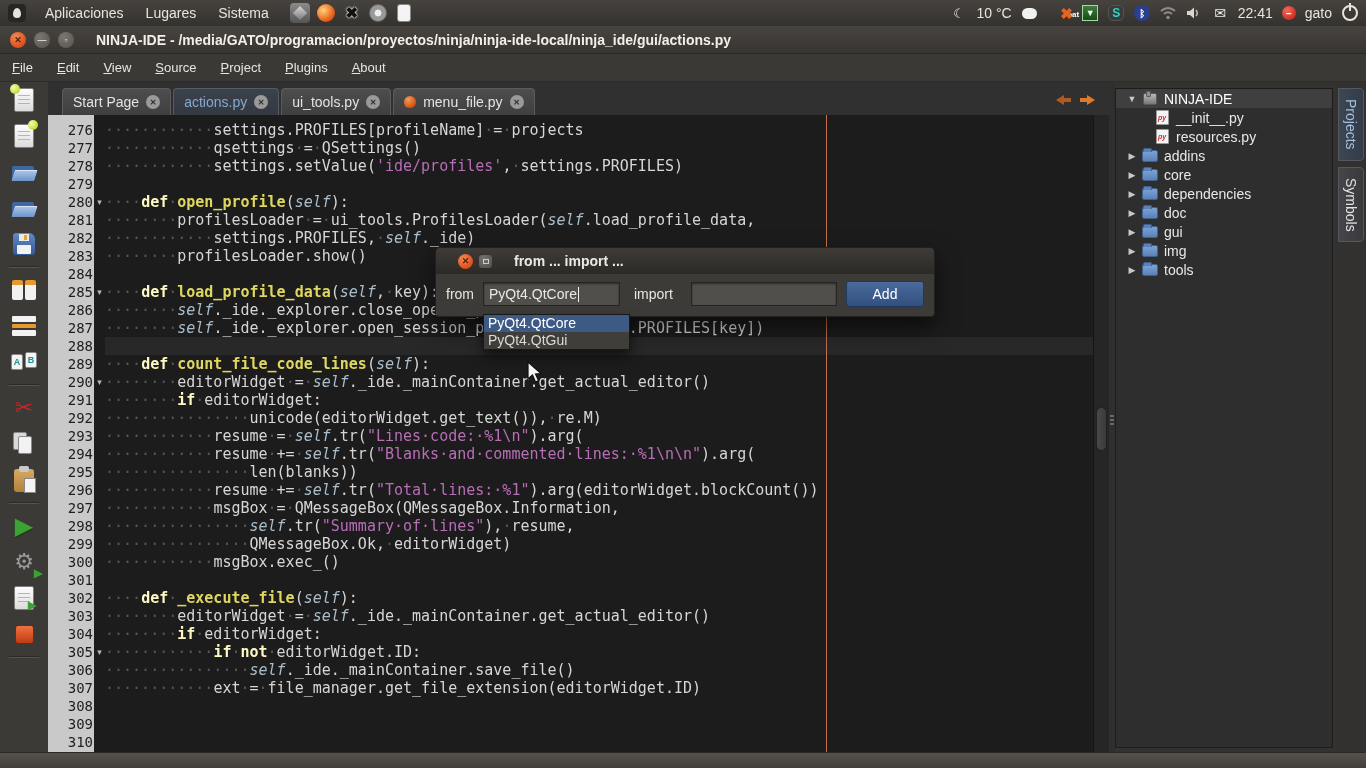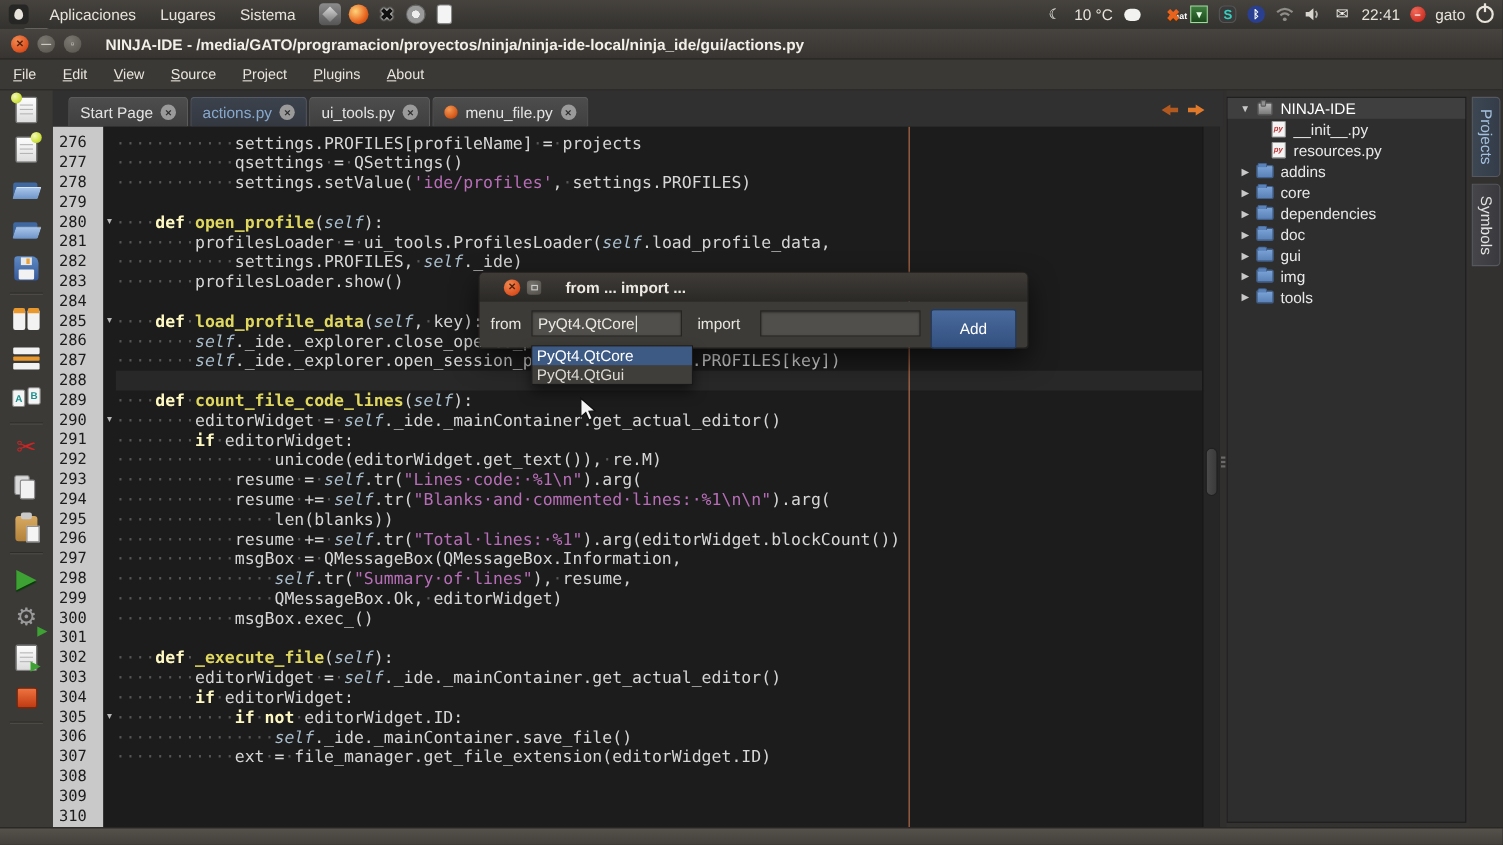--- a/index.html
+++ b/index.html
@@ -104,21 +104,21 @@
   .ipaste{width:20px;height:23px;background:linear-gradient(#d8ab62,#b3813a);border-radius:3px;position:relative;}
   .ipaste::before{content:"";position:absolute;left:5px;top:-3px;width:10px;height:6px;background:#c9c9c9;border-radius:2px;}
   .ipaste i{position:absolute;right:-2px;bottom:-1px;width:12px;height:15px;background:#f4f4f4;border:1px solid #888;}
   .irun{color:#3da133;font-size:24px;line-height:24px;text-shadow:0 1px 1px #0a3a08;}
   .igear{color:#9a9a9a;font-size:22px;line-height:22px;position:relative;}
   .mini-play{position:absolute;right:-4px;bottom:-2px;color:#3da133;font-size:12px;line-height:12px;}
   .istop{width:19px;height:19px;border-radius:3px;background:linear-gradient(#ef7340,#c03a12);border:1px solid #7e2408;}
   
   #editor-bg{position:absolute;left:48px;top:115px;width:1061px;height:637px;background:#1c1c1c;z-index:1;}
   #gutter{position:absolute;left:48px;top:115px;width:46px;height:637px;background:#c9c9c9;z-index:3;padding-top:6px;}
-  .gut-line{height:18px;font:14px/18px "DejaVu Sans Mono",monospace;color:#1d1d1d;text-align:right;padding-right:15px;}
+  .gut-line{height:18px;font:14px/18px "DejaVu Sans Mono",monospace;color:#1d1d1d;text-align:right;padding-right:1px;}
   #foldcol{position:absolute;left:94px;top:115px;width:11px;height:637px;background:#1c1c1c;z-index:3;padding-top:6px;}
   .fold-line{height:18px;font:9px/18px "DejaVu Sans",sans-serif;color:#b8b8b8;text-align:center;}
   #codearea{position:absolute;left:105px;top:115px;width:988px;height:637px;background:#1c1c1c;z-index:2;
     overflow:hidden;padding-top:6px;}
   .code-line{height:18px;font:15px/18px "DejaVu Sans Mono",monospace;white-space:pre;color:#d6d6d6;}
   .code-line.current{background:#282828;}
   .tk-ws{color:#575757;}
   .tk-t{color:#d6d6d6;}
   .tk-k{color:#fef9c3;font-weight:bold;}
   .tk-f{color:#dfd75f;font-weight:bold;}
@@ -161,21 +161,21 @@
   #dlg-title .sq{width:13px;height:13px;border-radius:3px;background:radial-gradient(circle at 35% 30%,#77736d,#504d48);
     margin-left:6px;display:flex;align-items:center;justify-content:center;}
   #dlg-title .sq i{width:6px;height:5px;border:1px solid #ccc;display:block;}
   #dlg-title span{margin-left:22px;}
   #dlg-body{height:42px;background:#3d3b37;border-radius:0 0 3px 3px;position:relative;
     color:#e9e6df;font-size:14px;}
   #dlg-body .lbl{position:absolute;top:12px;}
   .dlg-input{position:absolute;top:8px;height:24px;background:#514f4b;border:1px solid #252422;
     box-shadow:inset 0 1px 2px rgba(0,0,0,.45);color:#ece9e3;font-size:14px;padding:0 5px;display:flex;align-items:center;}
   .caret{display:inline-block;width:1px;height:15px;background:#f2f2f2;margin-left:1px;}
-  #add-btn{position:absolute;left:410px;top:7px;width:78px;height:36px;border-radius:3px;
+  #add-btn{position:absolute;left:410px;top:7px;width:78px;height:26px;border-radius:3px;
     background:linear-gradient(#4a6b9e,#324f7e);border:1px solid #1f3a60;color:#fff;
     font-size:14px;display:flex;align-items:center;justify-content:center;}
   #dropdown{position:absolute;left:47px;top:66px;width:147px;background:#403e3a;
     border:1px solid #181818;box-shadow:0 6px 12px rgba(0,0,0,.55);z-index:16;}
   .dd-item{height:17px;line-height:17px;font-size:14px;color:#dddad4;padding-left:4px;white-space:nowrap;}
   .dd-item.active{background:#3d5a85;color:#fff;}
   
   #bottom-strip{position:absolute;left:0;top:752px;width:1366px;height:16px;
     background:linear-gradient(#55514b,#433f3a);border-top:1px solid #2a2825;z-index:20;}
   #cursor{position:absolute;left:527px;top:361px;z-index:40;}

